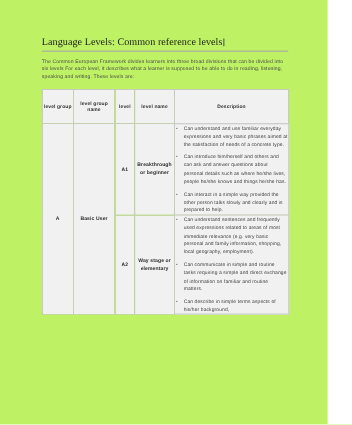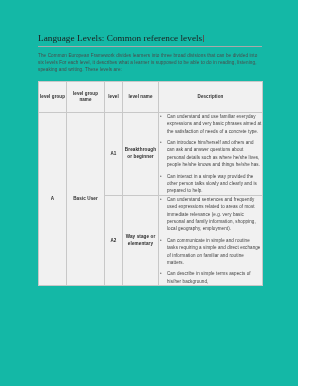--- a/index.html
+++ b/index.html
@@ -12,21 +12,21 @@
     height: 386px;
     overflow: hidden;
     font-family: "Liberation Sans", sans-serif;
     -webkit-font-smoothing: antialiased;
   }
 
   #page {
     position: relative;
     width: 298px;
     height: 386px;
-    background: #14b8a6;
+    background: #bef264;
     box-sizing: border-box;
   }
 
   .content {
     position: absolute;
     left: 38px;
     top: 33px;
     width: 224px;
   }
 

